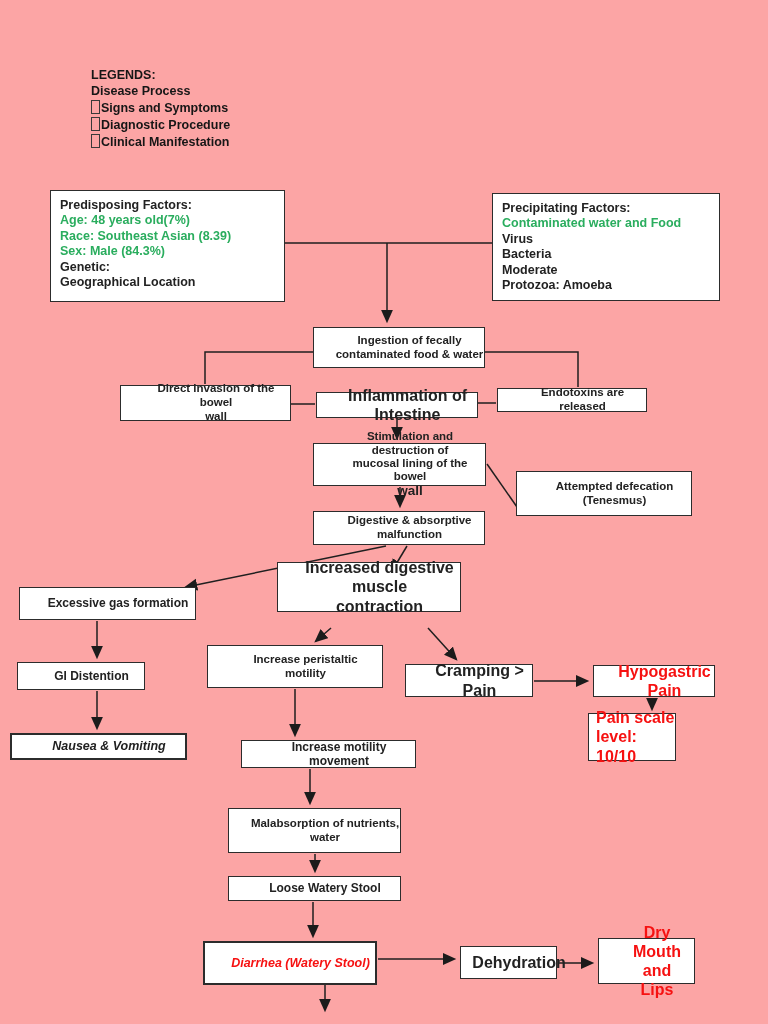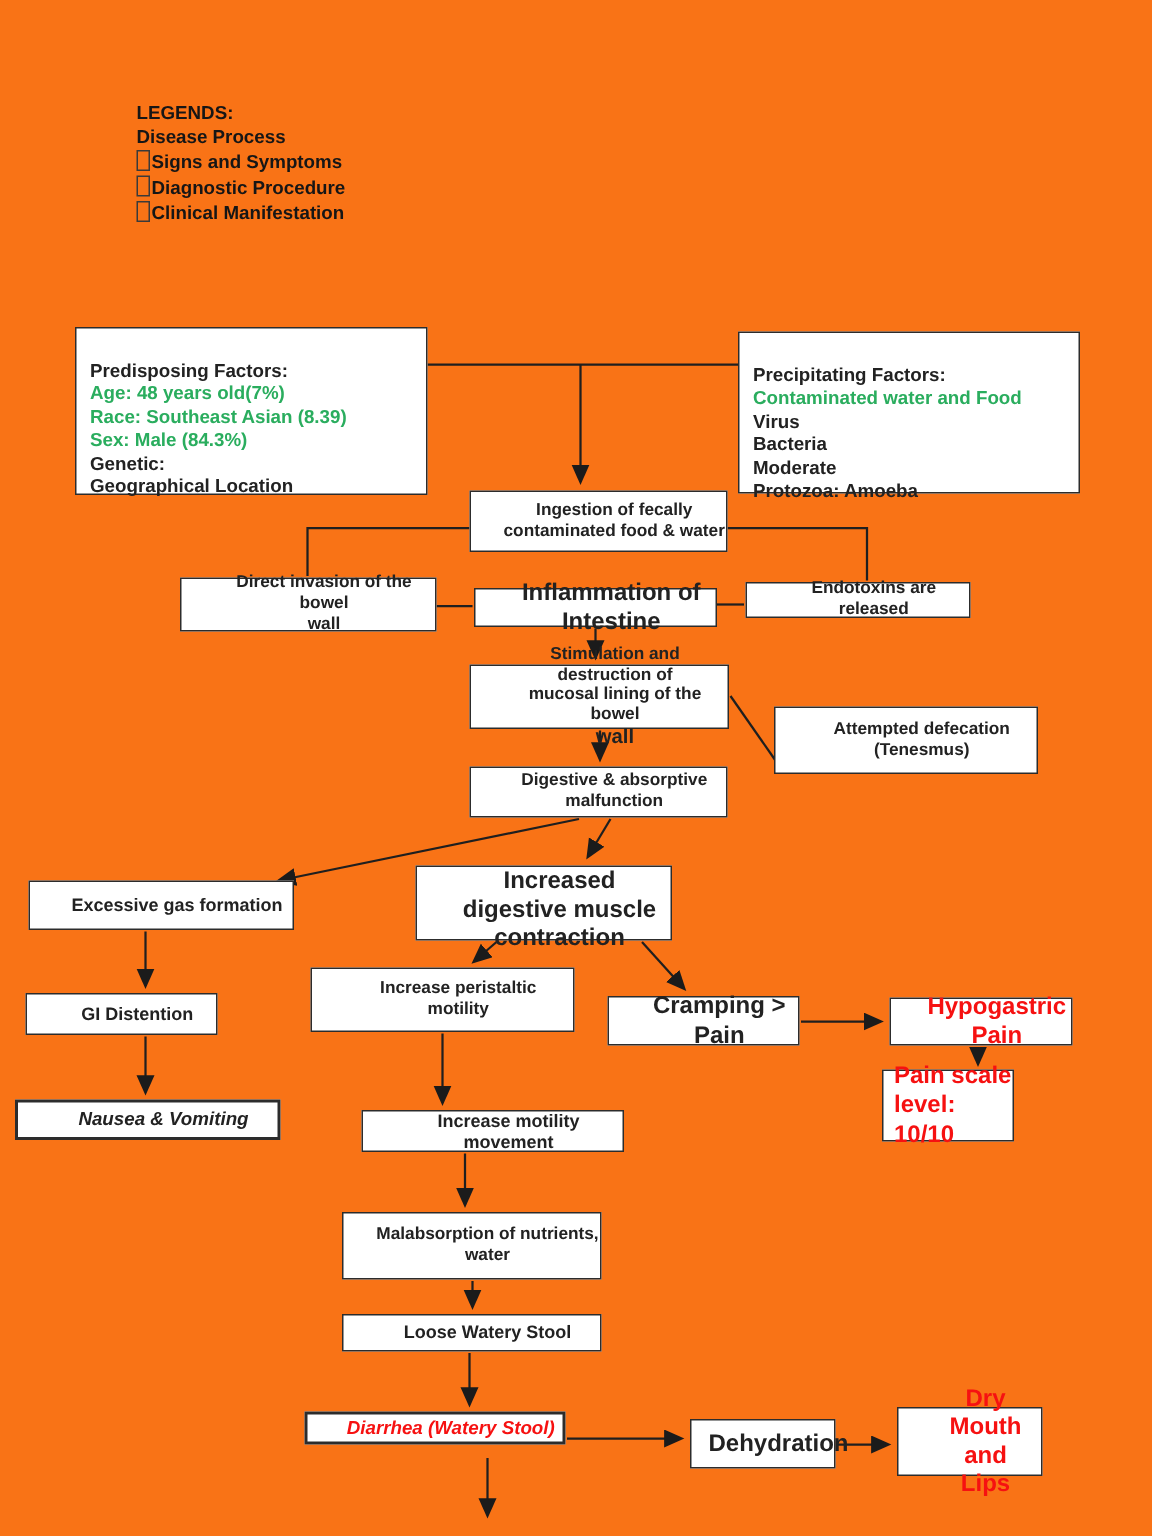--- a/index.html
+++ b/index.html
@@ -1,30 +1,30 @@
 <!DOCTYPE html>
 <html><head>
 <meta charset="utf-8">
 <style>
   html,body{margin:0;padding:0;background:#ffffff;}
-  #page{position:relative;width:768px;height:1024px;background:#f97316;overflow:hidden;
+  #page{position:relative;width:768px;height:1024px;background:#fca5a5;overflow:hidden;
         font-family:"Liberation Sans",sans-serif;color:#1d1d1d;}
   #wires{position:absolute;left:0;top:0;width:768px;height:1024px;}
 
   .legend{position:absolute;left:91px;top:68px;font-size:12.5px;font-weight:600;line-height:1.27;color:#161616;}
   .tofu{display:inline-block;width:7px;height:12px;border:1.1px solid #3a3a3a;margin-right:1px;vertical-align:-2px;}
 
   .title{position:absolute;left:0;top:160px;width:768px;text-align:center;font-size:16px;
          font-weight:400;color:#101010;letter-spacing:.2px;}
 
   .node{position:absolute;box-sizing:border-box;border:1.4px solid #2c2c2c;background:#fff;
         display:flex;flex-direction:column;align-items:center;justify-content:center;
         text-align:center;font-size:11.5px;font-weight:600;line-height:1.2;color:#222;padding-left:21px;}
   .factor{align-items:flex-start;text-align:left;justify-content:flex-start;
-          padding:21px 9px;font-size:12.5px;font-weight:700;line-height:1.23;border-width:1.6px;margin-top:28px;}
+          padding:7px 9px;font-size:12.5px;font-weight:700;line-height:1.23;border-width:1.6px;}
   .green{color:#2aad5e;}
   .red{color:#f61111;}
   .thick{border-width:2px;}
   .big{font-size:16px;}
   .wall-line{font-size:13.5px;}
   .bolder{font-weight:800;}
   .bold-italic{font-weight:700;font-style:italic;}
   .leftalign{align-items:flex-start;text-align:left;padding-left:7px;}
   .spacer{height:13px;}
 </style>
@@ -128,21 +128,21 @@
 
   <div class="node" style="left:313px;top:511px;width:172px;height:34px;">
     <div>Digestive &amp; absorptive</div>
     <div>malfunction</div>
   </div>
 
   <div class="node" style="left:19px;top:587px;width:177px;height:33px;font-size:12px;">
     <div>Excessive gas formation</div>
   </div>
 
-  <div class="node big" style="left:277px;top:577px;width:171px;height:50px;justify-content:space-between;">
+  <div class="node big" style="left:277px;top:562px;width:184px;height:50px;">
     <div>Increased digestive muscle</div>
     <div>contraction</div>
   </div>
 
   <div class="node" style="left:17px;top:662px;width:128px;height:28px;font-size:12px;">
     <div>GI Distention</div>
   </div>
 
   <div class="node thick bold-italic" style="left:10px;top:733px;width:177px;height:27px;font-size:12.5px;">
     <div>Nausea &amp; Vomiting</div>
@@ -172,21 +172,21 @@
 
   <div class="node" style="left:228px;top:808px;width:173px;height:45px;">
     <div>Malabsorption of nutrients,</div>
     <div>water</div>
   </div>
 
   <div class="node" style="left:228px;top:876px;width:173px;height:25px;font-size:12px;">
     <div>Loose Watery Stool</div>
   </div>
 
-  <div class="node thick red bold-italic" style="left:203px;top:941px;width:174px;height:22px;font-size:12.5px;">
+  <div class="node thick red bold-italic" style="left:203px;top:941px;width:174px;height:44px;font-size:12.5px;">
     <div>Diarrhea (Watery Stool)</div>
   </div>
 
   <div class="node big" style="left:460px;top:946px;width:97px;height:33px;">
     <div>Dehydration</div>
   </div>
 
   <div class="node big red" style="left:598px;top:938px;width:97px;height:46px;font-weight:700;">
     <div>Dry Mouth and</div>
     <div>Lips</div>

